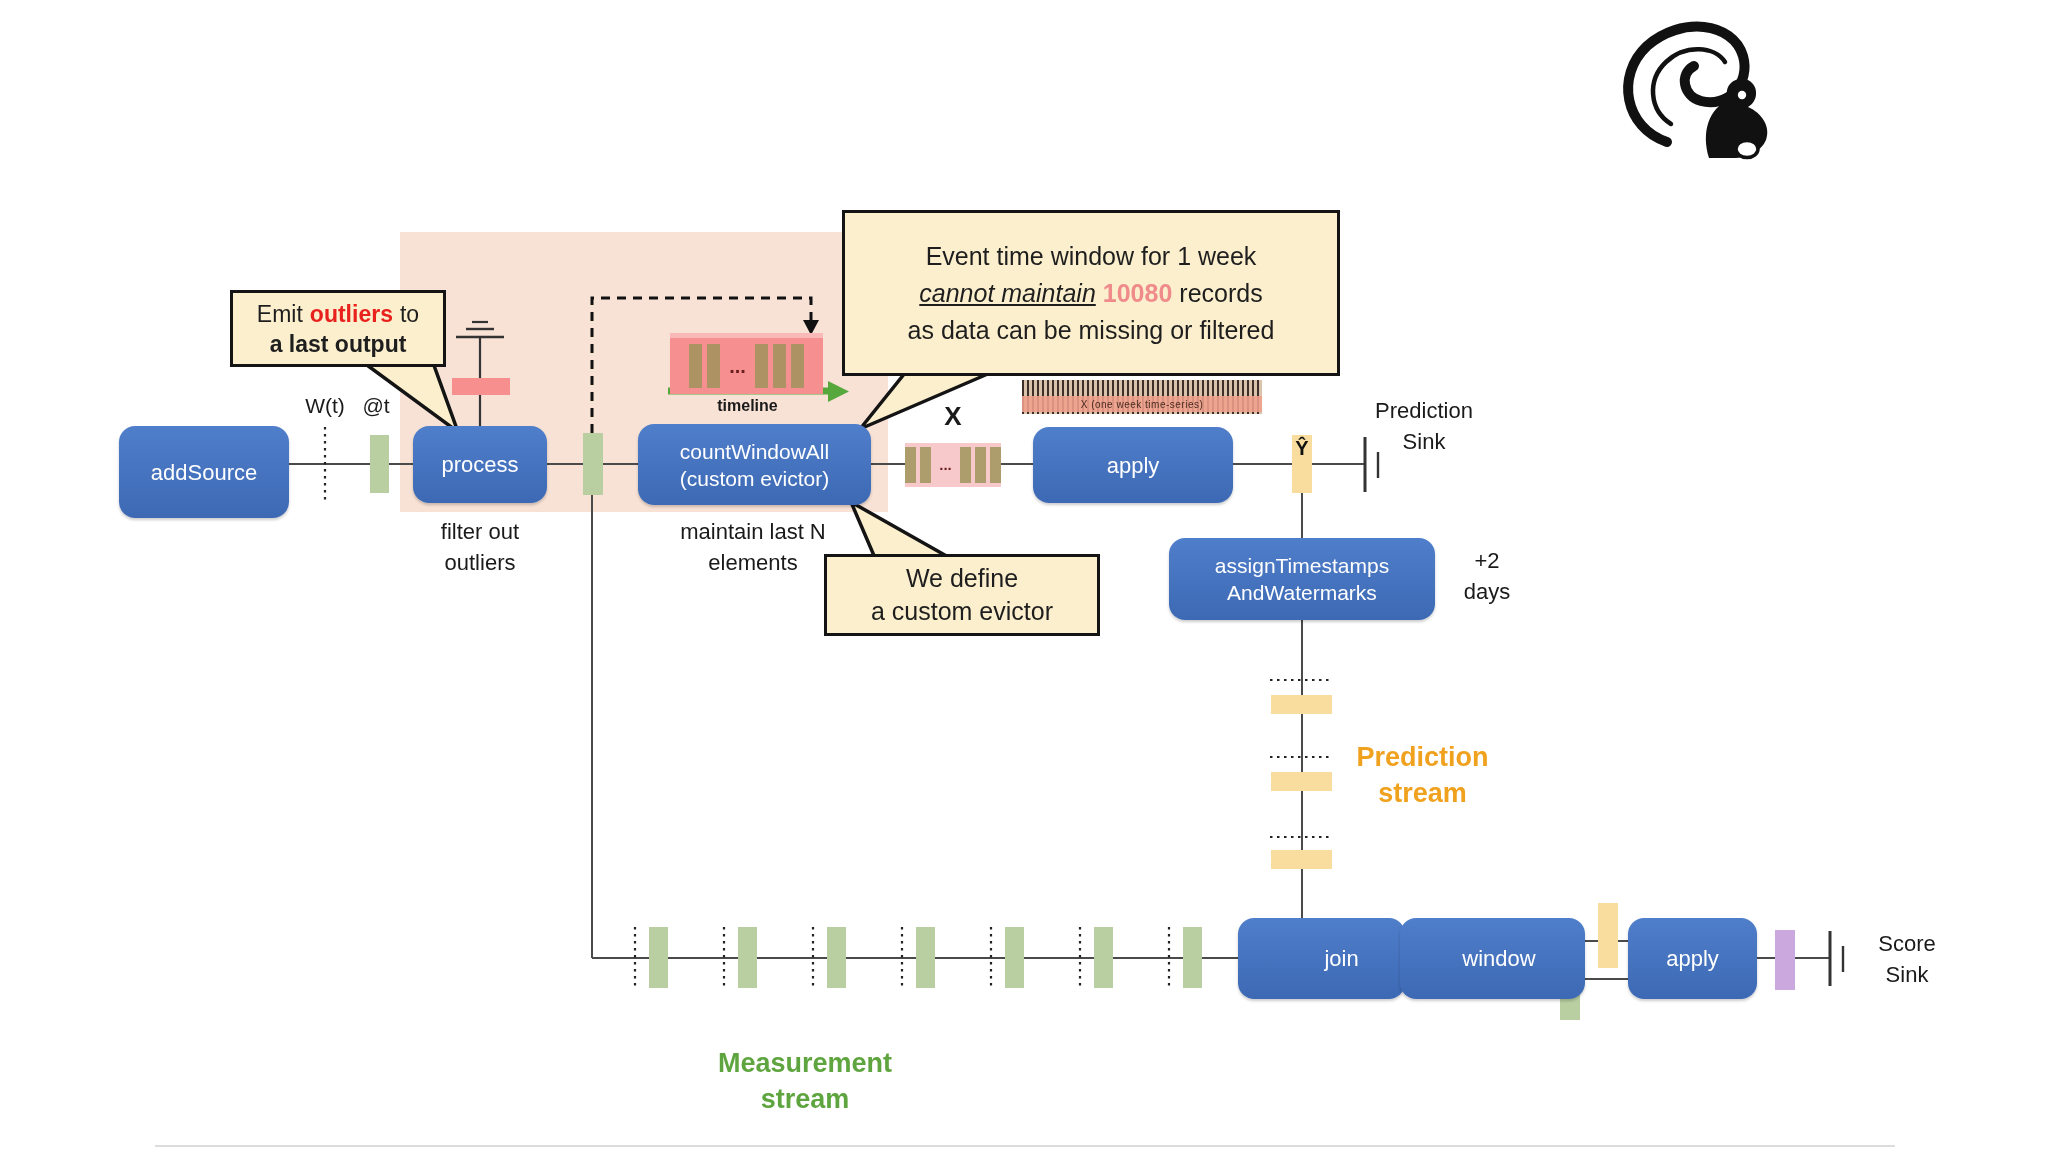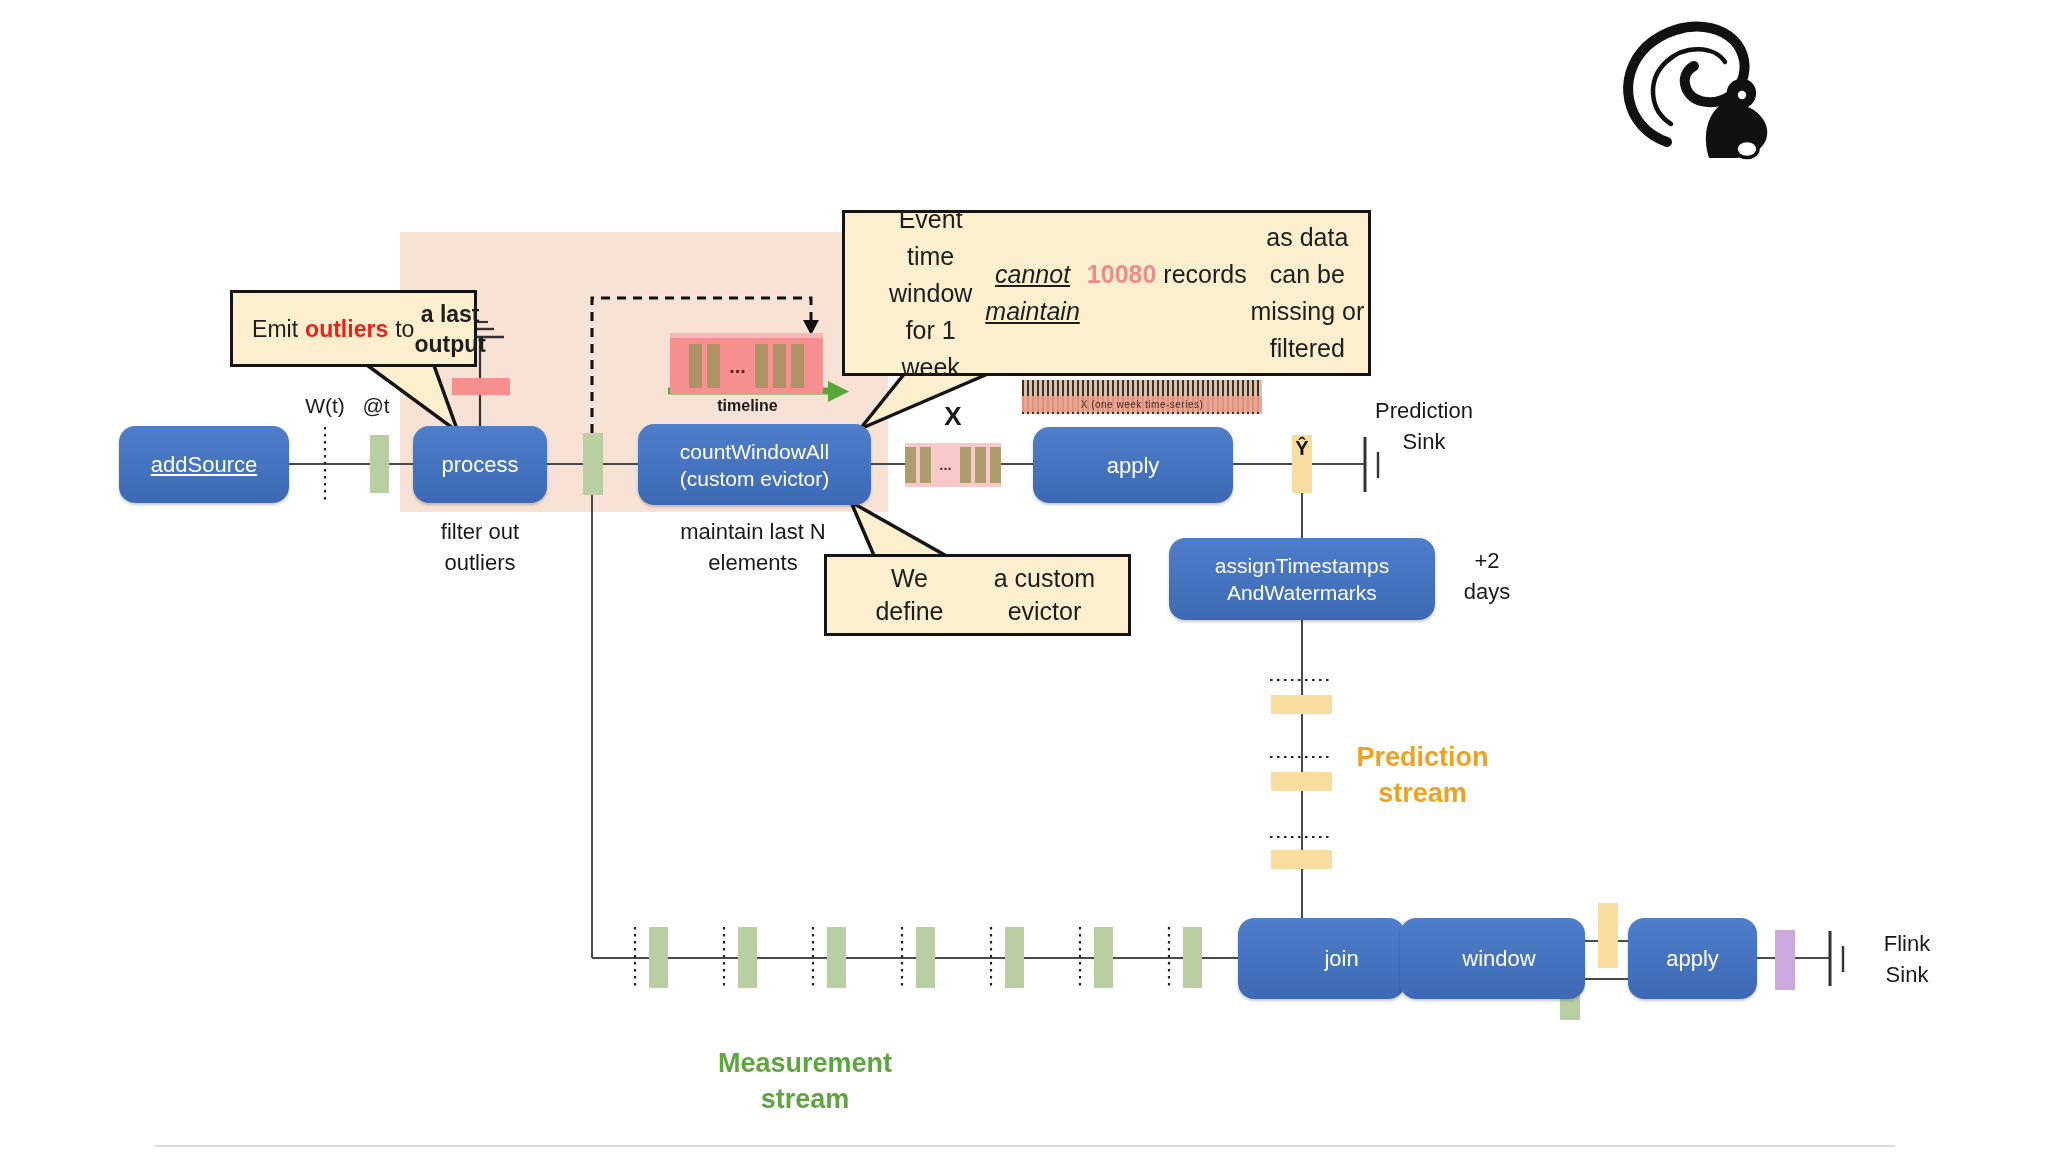--- a/index.html
+++ b/index.html
@@ -6,22 +6,22 @@
   .canvas{position:relative;width:2048px;height:1152px;background:#ffffff;
           font-family:"Liberation Sans",sans-serif;overflow:hidden;}
   .layer{position:absolute;left:0;top:0;}
   .region{position:absolute;background:#F8E2D6;z-index:0;}
   svg.wires{position:absolute;left:0;top:0;z-index:1;}
   .elem{position:absolute;z-index:2;}
   .op{position:absolute;z-index:3;background:linear-gradient(180deg,#4F7ECA 0%,#3D69B4 100%);
       border-radius:16px;color:#fff;display:flex;flex-direction:column;align-items:center;
       justify-content:center;font-size:22px;line-height:27px;box-shadow:0 2px 3px rgba(0,0,0,.2);}
   .callout{position:absolute;z-index:4;background:#FBEFCD;border:3.5px solid #141414;
-      display:flex;align-items:center;justify-content:center;
-      color:#1e1e1e;text-align:center;padding-left:31px;}
+      display:flex;flex-direction:column;align-items:center;justify-content:center;
+      color:#1e1e1e;text-align:center;}
   .lbl{position:absolute;z-index:3;color:#1a1a1a;text-align:center;white-space:nowrap;}
   .row{display:inline-flex;gap:7px;align-items:baseline;}
   .red{color:#E8211D;font-weight:bold;}
   .pinknum{color:#F08B8B;font-weight:bold;}
   .it-ul{font-style:italic;text-decoration:underline;}
   .bold{font-weight:bold;}
   .bar{position:absolute;background:rgba(160,148,92,.85);}
   .winblock{position:absolute;z-index:2;background:#F69090;border-top:5px solid #F9B9B6;
       display:flex;align-items:center;justify-content:center;gap:5px;}
   .winblock .dots{color:#6b1f1f;font-weight:bold;font-size:20px;line-height:10px;padding:0 4px;}
@@ -138,21 +138,21 @@
   <div class="elem" style="left:827px;top:927px;width:19px;height:61px;background:#B9CFA1;"></div>
   <div class="elem" style="left:916px;top:927px;width:19px;height:61px;background:#B9CFA1;"></div>
   <div class="elem" style="left:1005px;top:927px;width:19px;height:61px;background:#B9CFA1;"></div>
   <div class="elem" style="left:1094px;top:927px;width:19px;height:61px;background:#B9CFA1;"></div>
   <div class="elem" style="left:1183px;top:927px;width:19px;height:61px;background:#B9CFA1;"></div>
 
   <div class="elem" style="left:1560px;top:955px;width:20px;height:65px;background:#B9CFA1;"></div>
   <div class="elem" style="left:1598px;top:903px;width:20px;height:65px;background:#F8DD9E;"></div>
   <div class="elem" style="left:1775px;top:930px;width:20px;height:60px;background:#CBA9DE;"></div>
 
-  <div class="op" style="left:119px;top:426px;width:170px;height:77px;text-decoration:underline;">
+  <div class="op" style="left:119px;top:426px;width:170px;height:92px;">
     <span>addSource</span>
   </div>
   <div class="op" style="left:413px;top:426px;width:134px;height:77px;">
     <span>process</span>
   </div>
   <div class="op" style="left:638px;top:424px;width:233px;height:81px;font-size:21px;">
     <span>countWindowAll</span>
     <span>(custom evictor)</span>
   </div>
   <div class="op" style="left:1033px;top:427px;width:200px;height:76px;">
@@ -210,16 +210,16 @@
 
   <div class="lbl" style="left:1452px;top:548px;width:70px;font-size:22px;">+2</div>
   <div class="lbl" style="left:1452px;top:579px;width:70px;font-size:22px;">days</div>
 
   <div class="lbl bold" style="left:1345px;top:742px;width:155px;font-size:27px;color:#F0A11E;">Prediction</div>
   <div class="lbl bold" style="left:1345px;top:778px;width:155px;font-size:27px;color:#F0A11E;">stream</div>
 
   <div class="lbl bold" style="left:700px;top:1048px;width:210px;font-size:27px;color:#5FA53F;">Measurement</div>
   <div class="lbl bold" style="left:700px;top:1084px;width:210px;font-size:27px;color:#5FA53F;">stream</div>
 
-  <div class="lbl" style="left:1862px;top:931px;width:90px;font-size:22px;">Flink</div>
+  <div class="lbl" style="left:1862px;top:931px;width:90px;font-size:22px;">Score</div>
   <div class="lbl" style="left:1862px;top:962px;width:90px;font-size:22px;">Sink</div>
 
 </div>
 
 </body></html>

